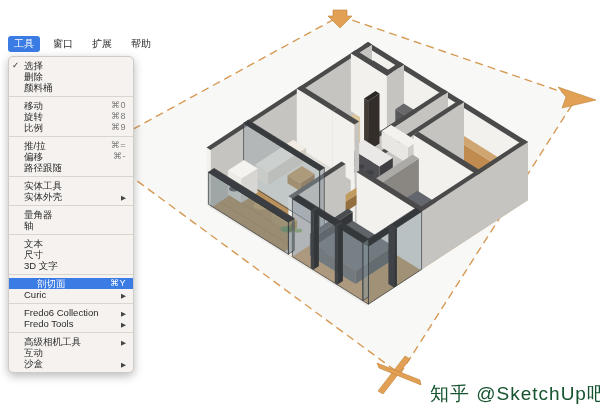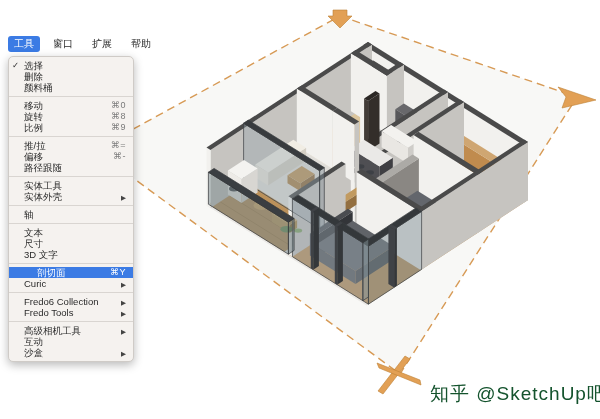--- a/index.html
+++ b/index.html
@@ -239,20 +239,23 @@
     <div class="sep"></div>
     <div class="mi">
       <span>实体工具</span>
     </div>
     <div class="mi">
       <span>实体外壳</span>
       <span class="sub">▶</span>
     </div>
     <div class="sep"></div>
     <div class="mi">
+      <span>量角器</span>
+    </div>
+    <div class="mi">
       <span>轴</span>
     </div>
     <div class="sep"></div>
     <div class="mi">
       <span>文本</span>
     </div>
     <div class="mi">
       <span>尺寸</span>
     </div>
     <div class="mi">

